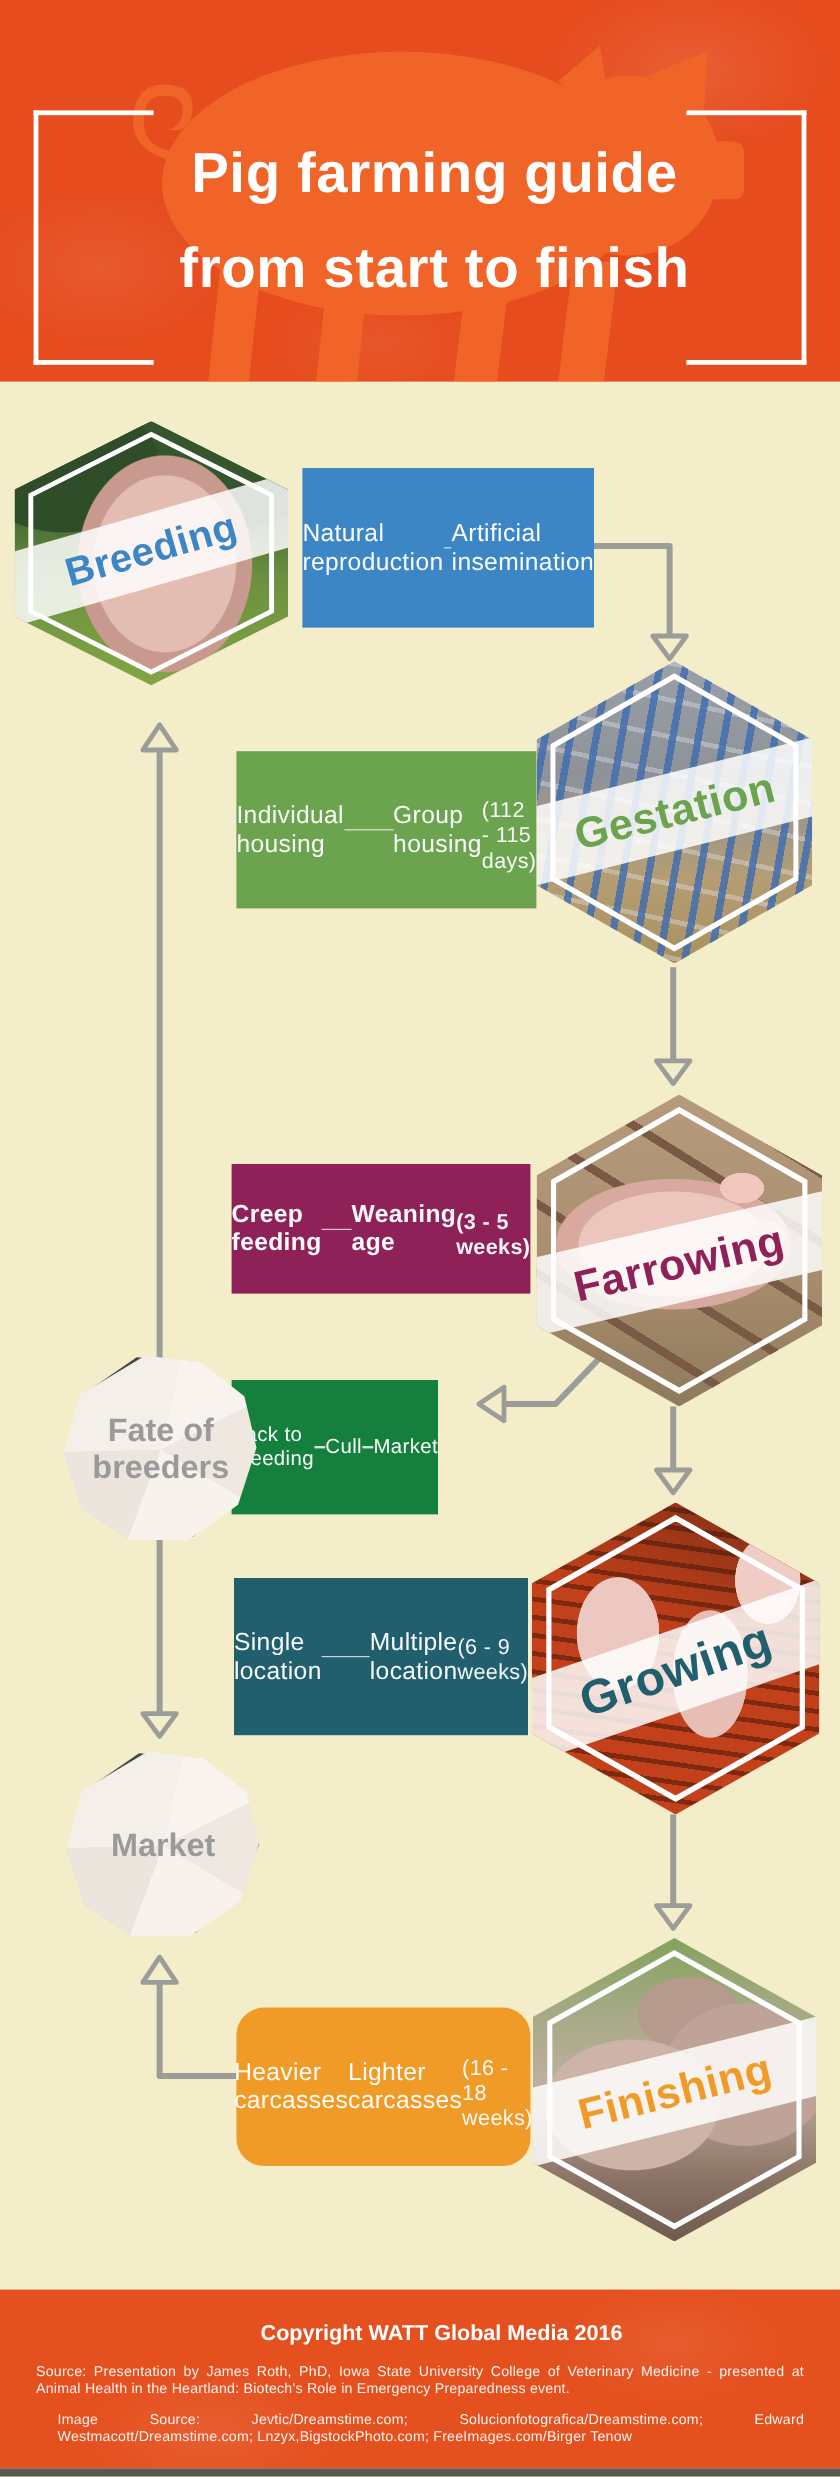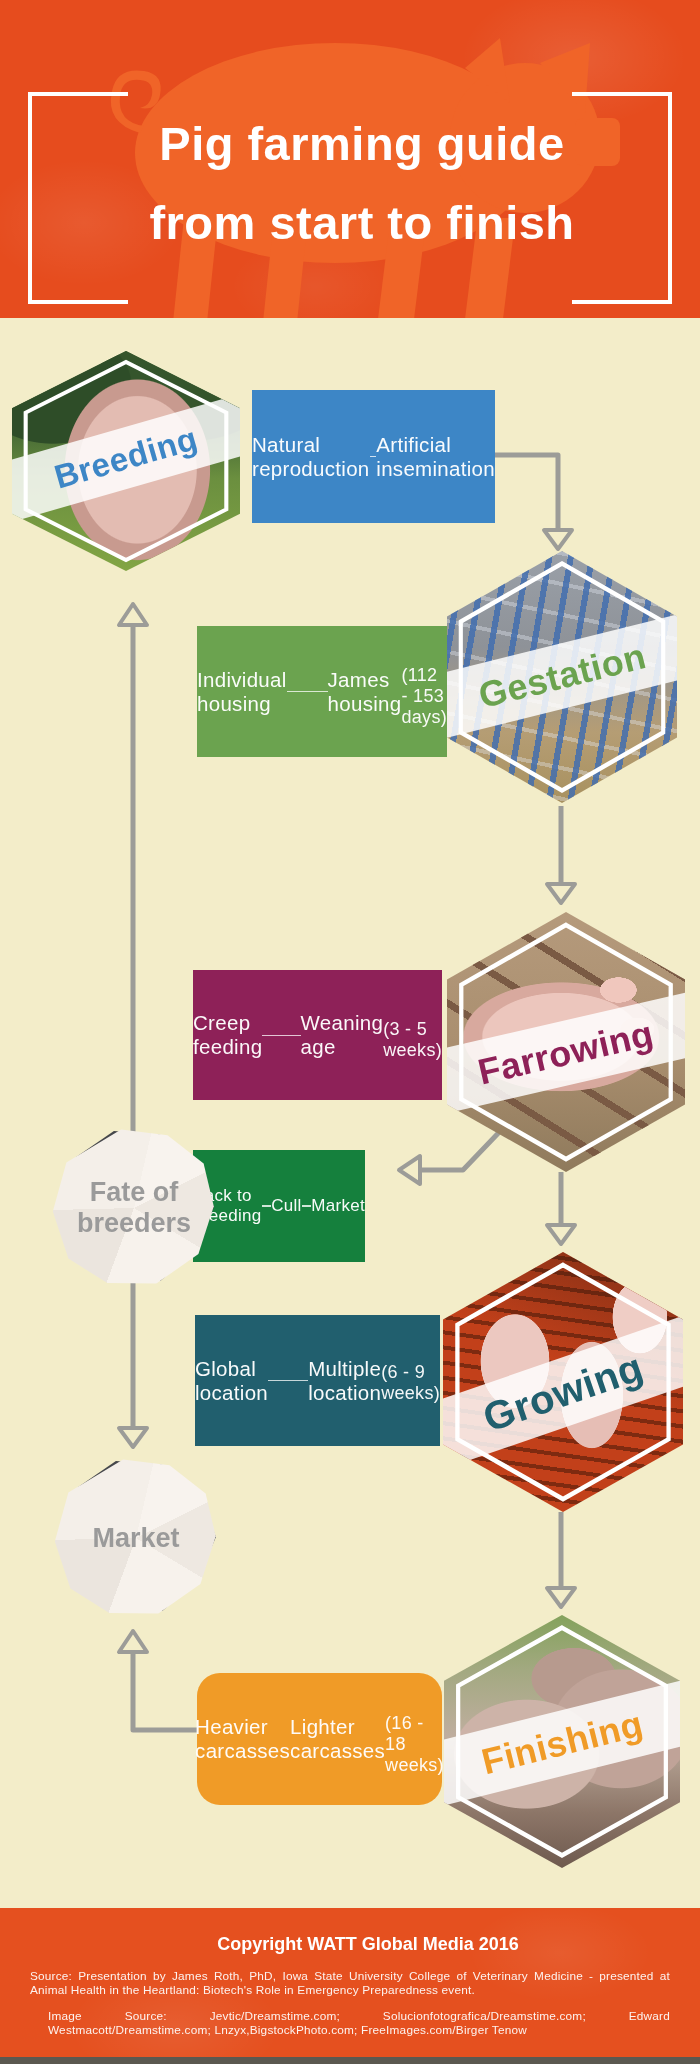--- a/index.html
+++ b/index.html
@@ -27,21 +27,21 @@
   .sbox{position:absolute;z-index:2;color:#fff;text-align:left;
         display:flex;flex-direction:row;justify-content:center;align-items:center;}
   .sbox .item{font-size:20.5px;line-height:24px;opacity:.97;letter-spacing:.3px;}
   .sbox .divider{height:1px;background:rgba(255,255,255,.75);margin:9px auto;}
   .sbox .note{font-size:18px;margin-top:10px;opacity:.95;letter-spacing:.3px;}
   .box-breeding{left:252px;top:390px;width:243px;height:133px;}
   .box-breeding .item{max-width:150px;}
   .box-breeding .divider{width:140px;}
   .box-gestation{left:197px;top:626px;width:250px;height:131px;}
   .box-gestation .divider{width:146px;}
-  .box-farrowing{left:193px;top:970px;width:249px;height:130px;}
+  .box-farrowing{left:193px;top:970px;width:249px;height:108px;font-weight:bold;}
   .box-farrowing .divider{width:150px;}
   .box-growing{left:195px;top:1315px;width:245px;height:131px;}
   .box-growing .divider{width:150px;}
   .box-growing .note{margin-top:4px;}
   .box-finishing{left:197px;top:1673px;width:245px;height:132px;}
   .box-finishing .divider{width:165px;}
 
   
   .fate-box{left:193px;top:1150px;width:172px;height:112px;background:#15803d;}
   .fate-box .item{font-size:17px;line-height:20px;}
@@ -168,41 +168,41 @@
 
   <div class="sbox box-breeding" style="background: rgb(61, 134, 198);">
     <div class="item">Natural reproduction</div>
     <div class="divider"></div>
     <div class="item">Artificial insemination</div>
   </div>
 
   <div class="sbox box-gestation" style="background: rgb(107, 163, 79);">
     <div class="item">Individual housing</div>
     <div class="divider"></div>
-    <div class="item">James housing</div>
-    <div class="note">(112 - 153 days)</div>
+    <div class="item">Group housing</div>
+    <div class="note">(112 - 115 days)</div>
   </div>
 
   <div class="sbox box-farrowing" style="background: rgb(142, 33, 88);">
     <div class="item">Creep feeding</div>
     <div class="divider"></div>
     <div class="item">Weaning age</div>
     <div class="note">(3 - 5 weeks)</div>
   </div>
 
   <div class="sbox fate-box">
     <div class="item">Back to breeding</div>
     <div class="divider"></div>
     <div class="item">Cull</div>
     <div class="divider"></div>
     <div class="item">Market</div>
   </div>
 
   <div class="sbox box-growing" style="background: rgb(33, 95, 110);">
-    <div class="item">Global location</div>
+    <div class="item">Single location</div>
     <div class="divider"></div>
     <div class="item">Multiple location</div>
     <div class="note">(6 - 9 weeks)</div>
   </div>
 
   <div class="sbox box-finishing" style="background: rgb(240, 155, 39); border-radius: 23px;">
     <div class="item">Heavier carcasses</div>
     <div class="divider"></div>
     <div class="item">Lighter carcasses</div>
     <div class="note">(16 - 18 weeks)</div>

